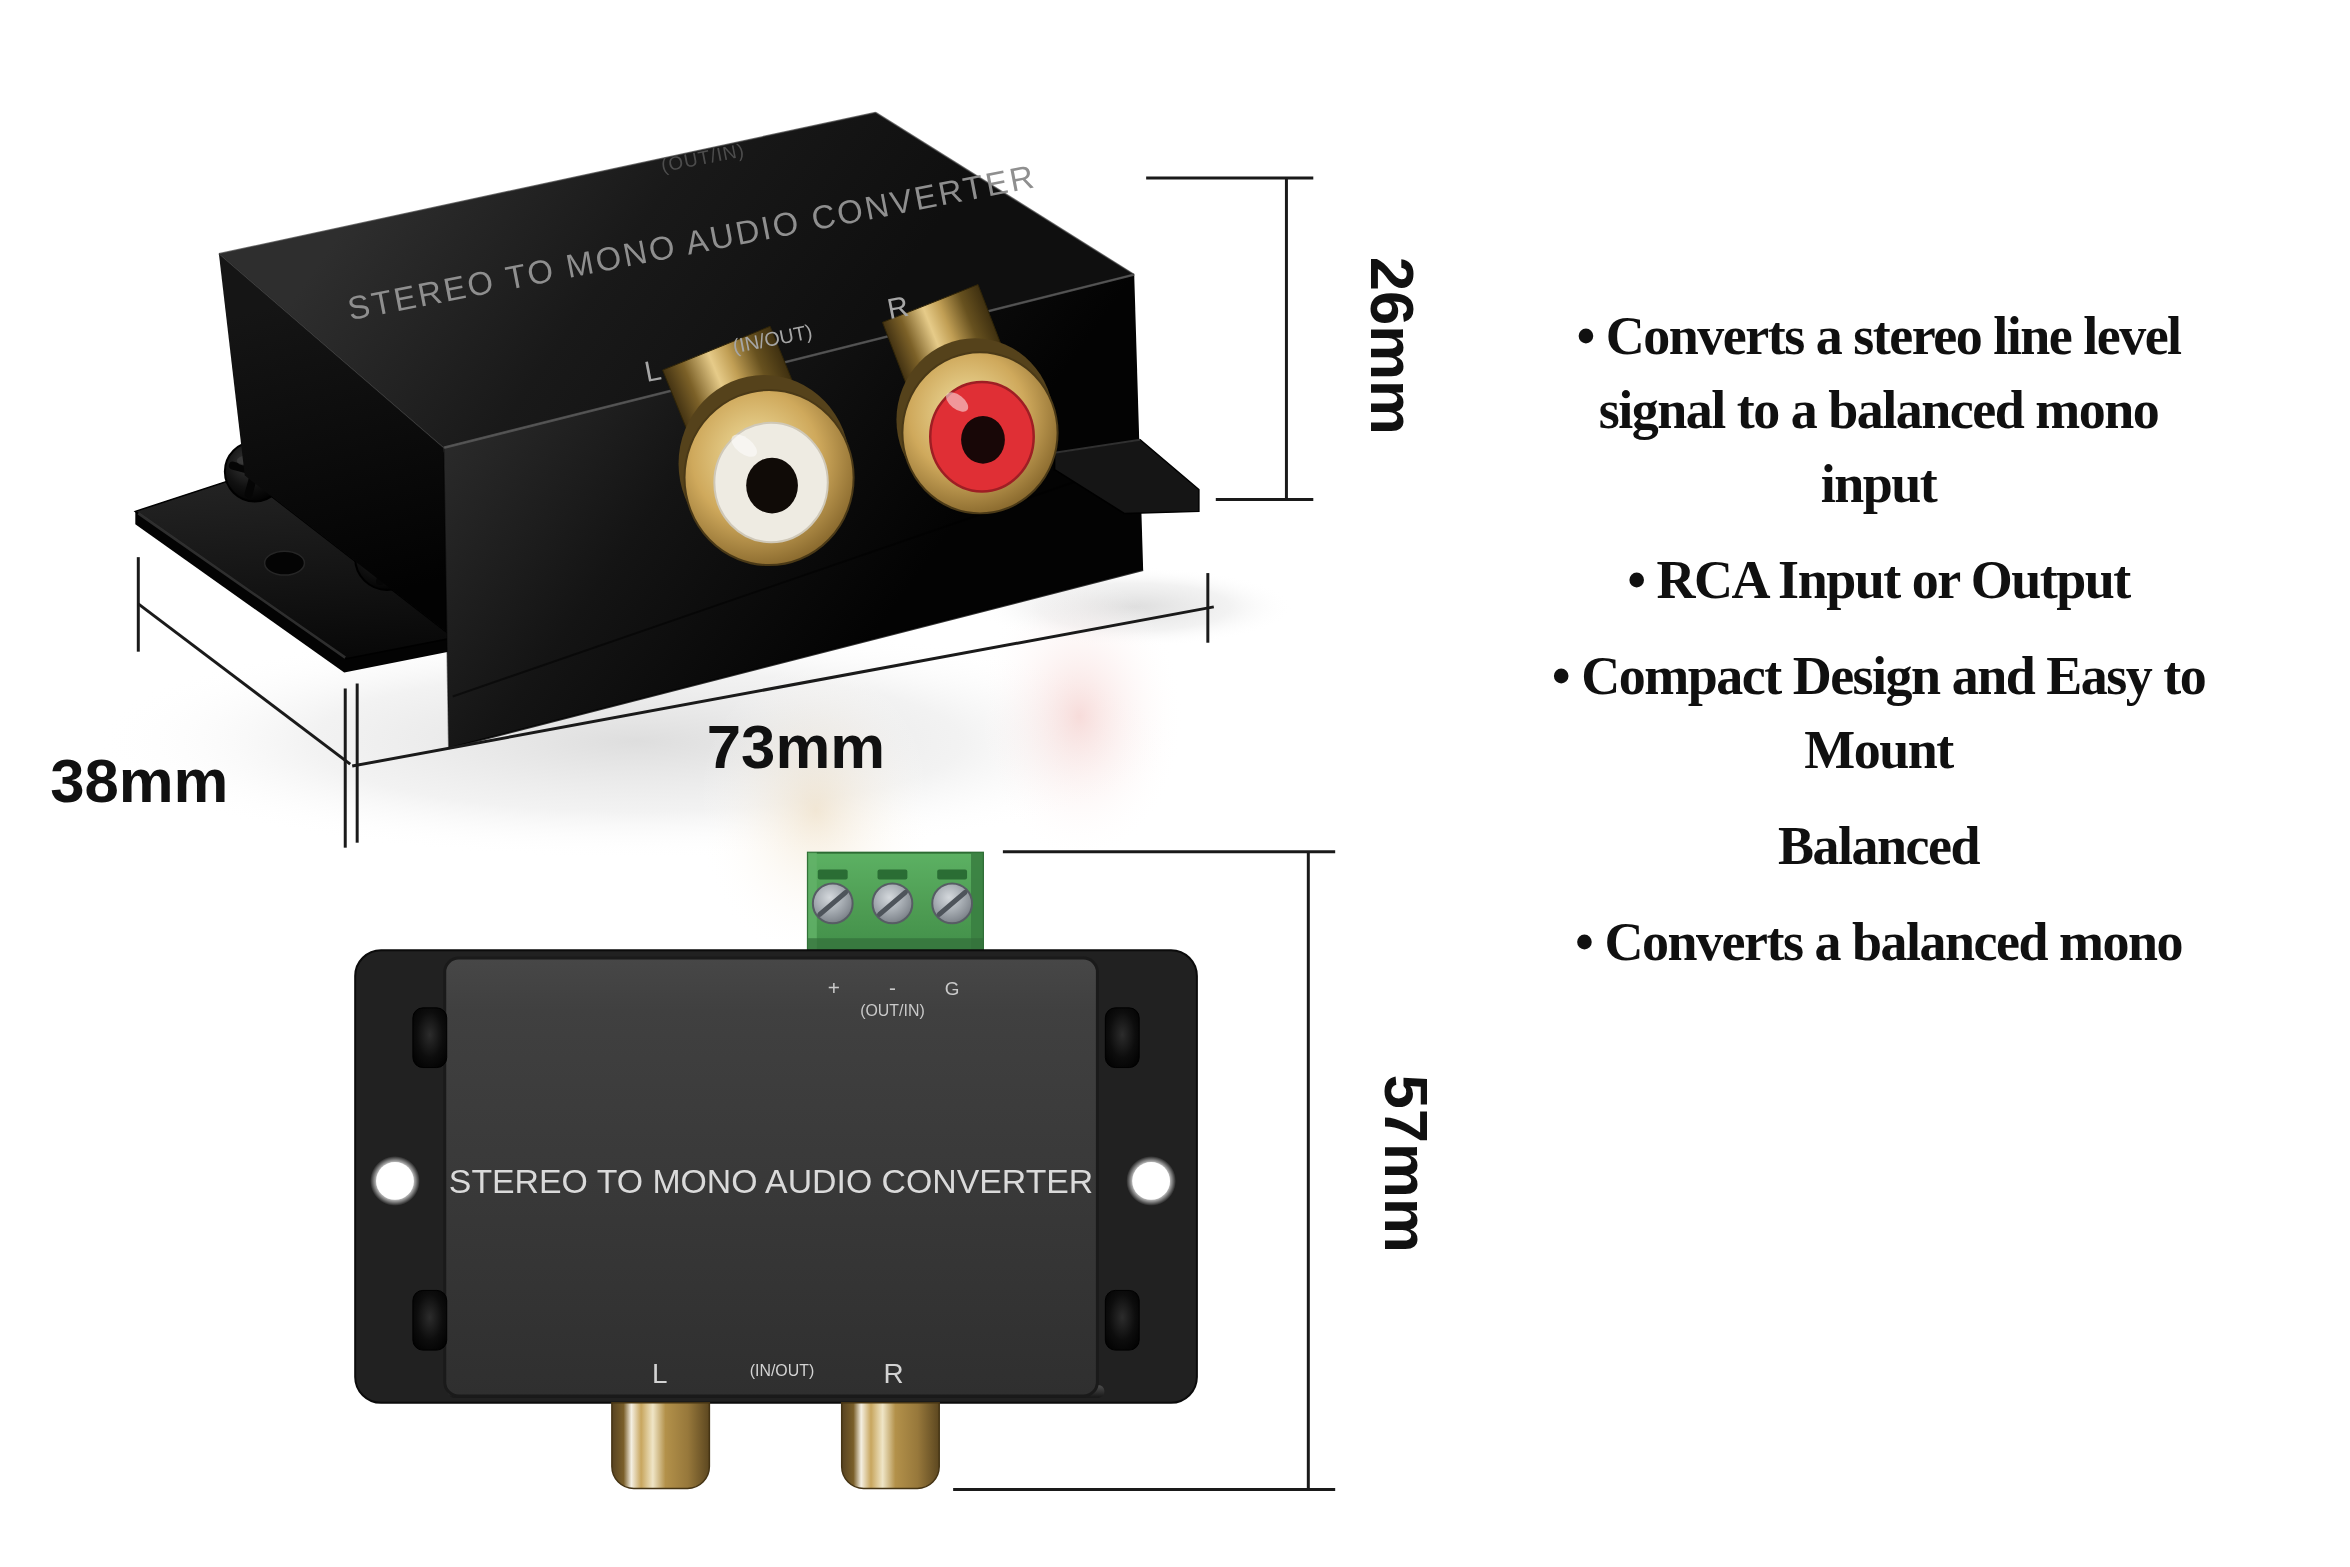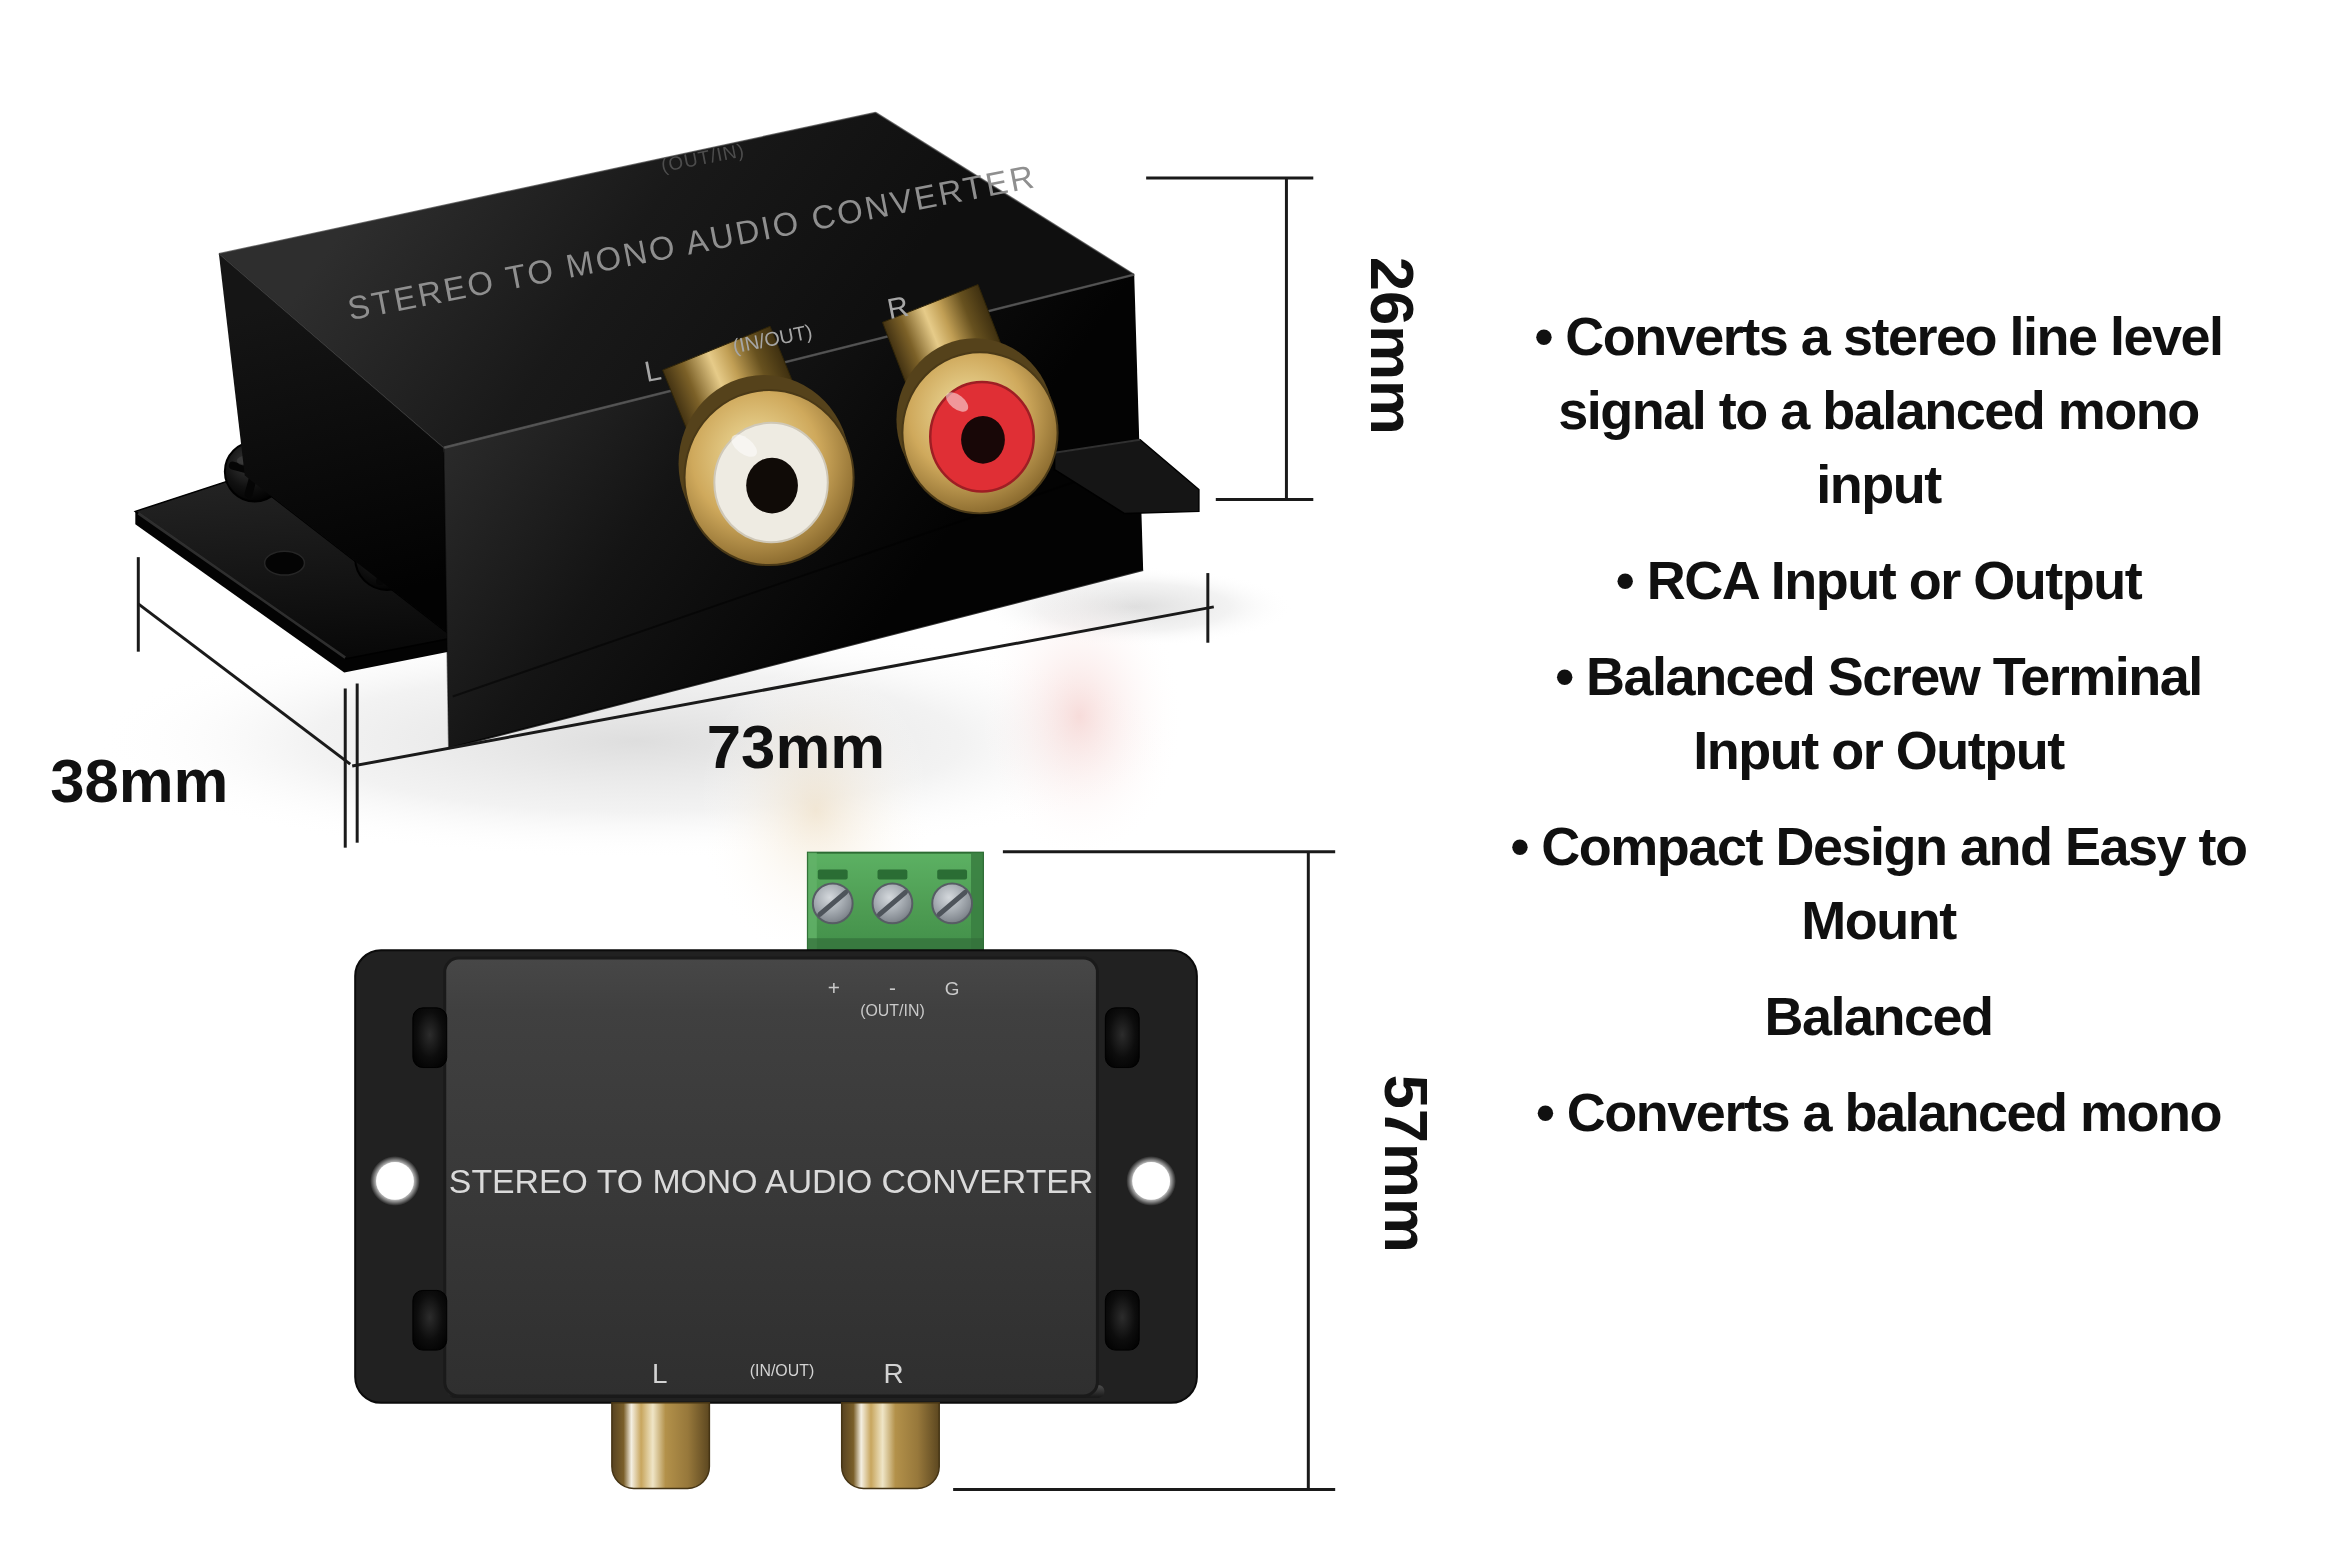--- a/index.html
+++ b/index.html
@@ -1,21 +1,21 @@
 <!DOCTYPE html>
 <html><head>
 <meta charset="utf-8">
 <style>
   html,body{margin:0;padding:0;background:#ffffff;}
   body{width:2350px;height:1567px;position:relative;overflow:hidden;
        font-family:"Liberation Sans",sans-serif;}
   .art{position:absolute;left:0;top:0;}
   .dim-label{font-family:"Liberation Sans",sans-serif;font-weight:bold;fill:#111111;}
   .features{position:absolute;left:1421px;top:299px;width:915px;text-align:center;color:#101010;}
-  .feature-item{margin:0 0 22px 0;}
+  .feature-item{margin:0 0 22px 0;font-family:Liberation Serif, serif;}
   .feature-line{font-size:54px;font-weight:bold;line-height:74px;letter-spacing:-1.5px;white-space:nowrap;}
   svg text{font-family:"Liberation Sans",sans-serif;}
 </style>
 </head>
 <body>
 
 <svg class="art" width="2350" height="1567" viewBox="0 0 2362 1575">
   <defs>
     <radialGradient id="gShadow" cx="50%" cy="50%" r="50%">
       <stop offset="0%" stop-color="#dadada" stop-opacity="0.9"></stop>
@@ -266,24 +266,20 @@
 <div class="features">
     <div class="feature-item">
       <div class="feature-line">• Converts a stereo line level</div>
       <div class="feature-line">signal to a balanced mono</div>
       <div class="feature-line">input</div>
     </div>
     <div class="feature-item">
       <div class="feature-line">• RCA Input or Output</div>
     </div>
     <div class="feature-item">
-      <div class="feature-line">• Balanced Screw Terminal</div>
-      <div class="feature-line">Input or Output</div>
-    </div>
-    <div class="feature-item">
       <div class="feature-line">• Compact Design and Easy to</div>
       <div class="feature-line">Mount</div>
     </div>
     <div class="feature-item">
       <div class="feature-line">Balanced</div>
     </div>
     <div class="feature-item">
       <div class="feature-line">• Converts a balanced mono</div>
     </div>
   </div>

